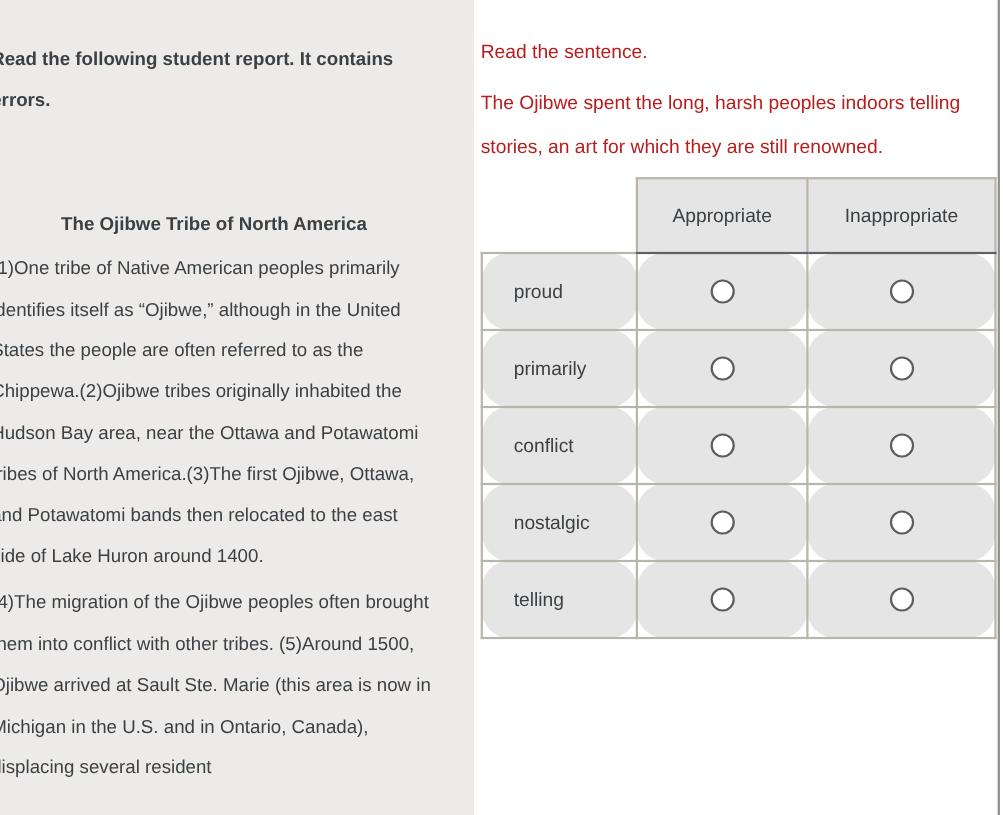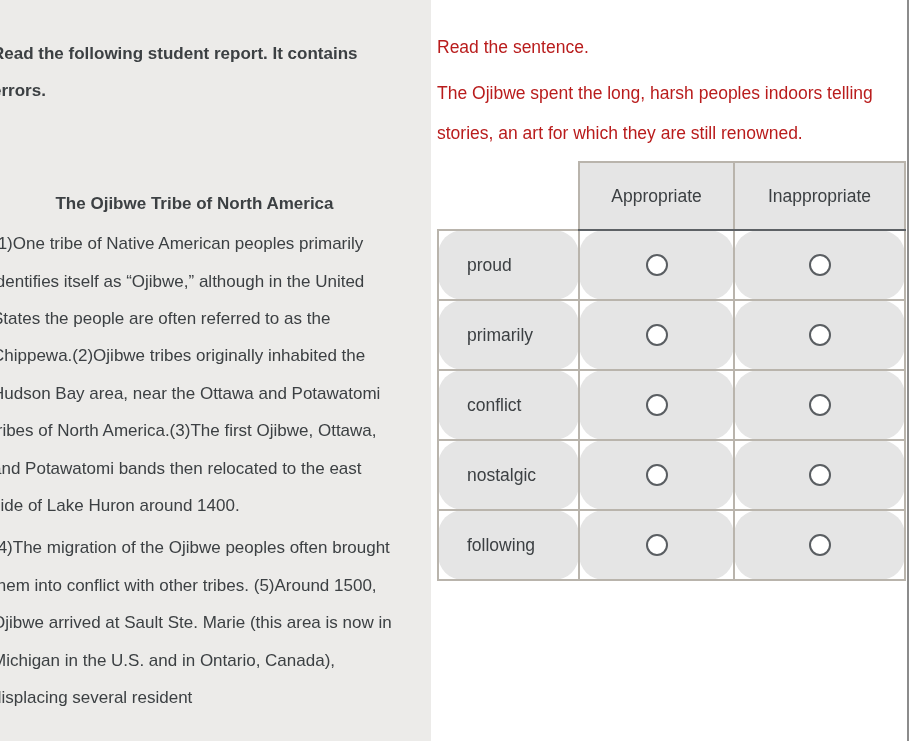--- a/index.html
+++ b/index.html
@@ -175,21 +175,21 @@
         <tr>
           <td class="row-label">nostalgic</td>
           <td class="radio-cell">
             <span class="radio"></span>
           </td>
           <td class="radio-cell">
             <span class="radio"></span>
           </td>
         </tr>
         <tr>
-          <td class="row-label">following</td>
+          <td class="row-label">telling</td>
           <td class="radio-cell">
             <span class="radio"></span>
           </td>
           <td class="radio-cell">
             <span class="radio"></span>
           </td>
         </tr>
       </tbody>
     </table>
   </div>

